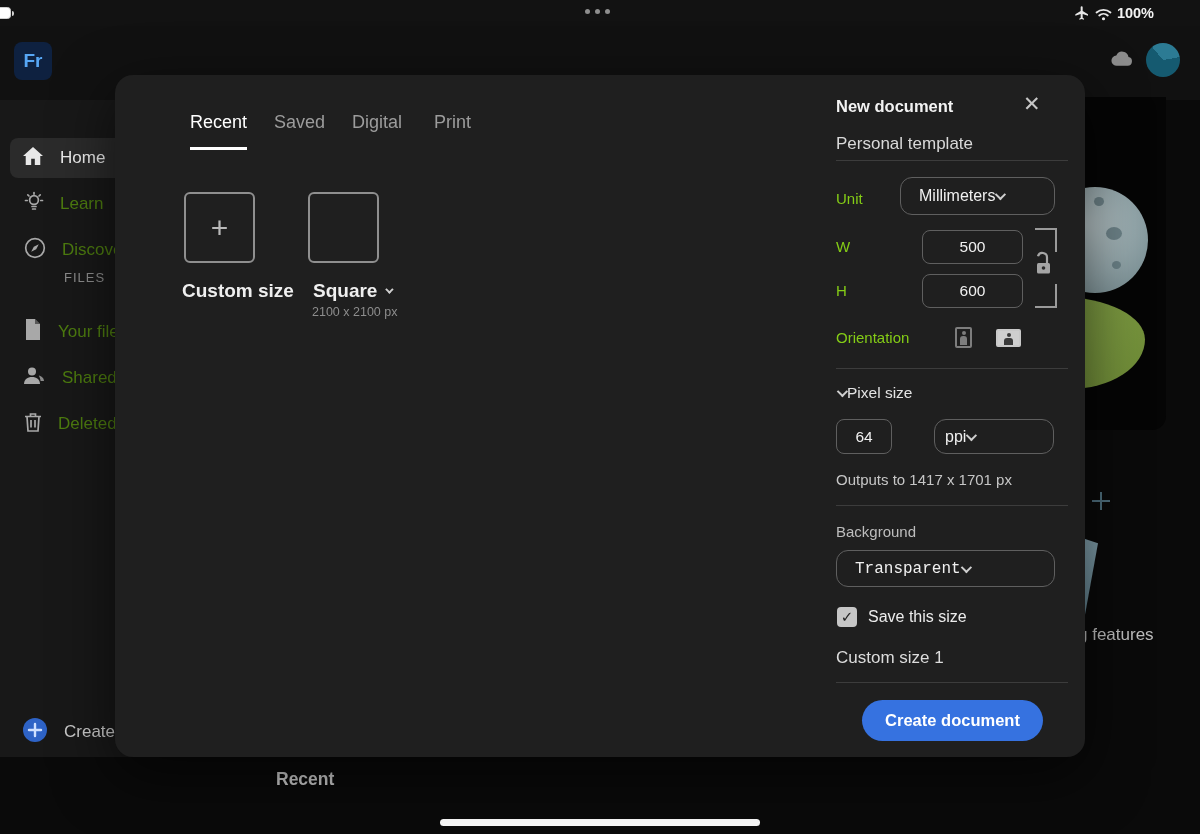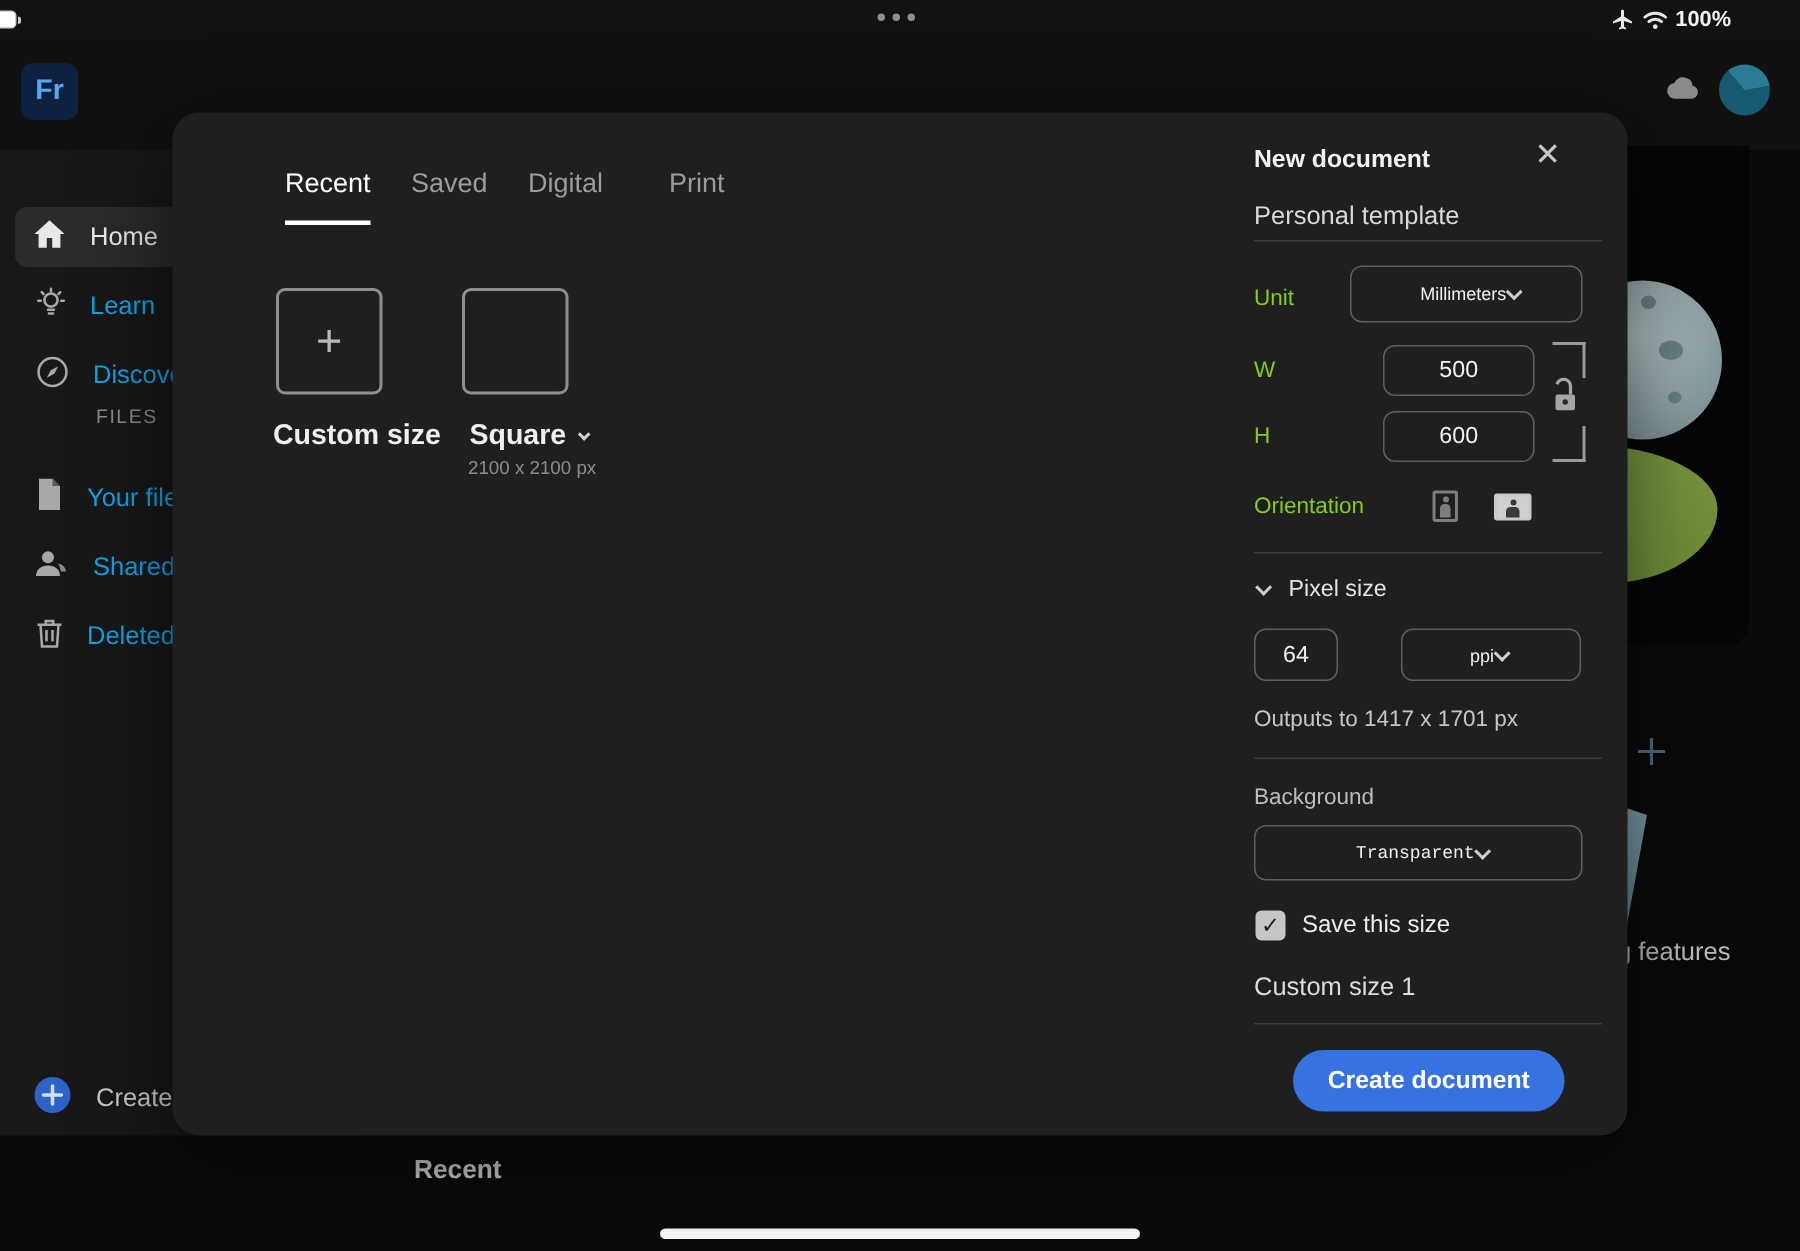--- a/index.html
+++ b/index.html
@@ -21,21 +21,21 @@
   .battery:after { content:""; position:absolute; right:-4px; top:3px; width:2.5px; height:5px; background:#cfcfcf; border-radius:0 2px 2px 0; }
 
   .fr-logo { width:38px; height:38px; border-radius:8px; background:#0e2140; color:#57a7f5;
              display:flex; align-items:center; justify-content:center; font-weight:bold; font-size:19px; }
 
   .avatar { width:34px; height:34px; border-radius:50%;
             background:conic-gradient(from 320deg at 50% 50%, #2c7b94 0deg 120deg, #155a70 120deg 360deg); }
 
   
   .side-item { position:absolute; left:14px; height:40px; display:flex; align-items:center; gap:16px;
-               color:#0ea5e9; font-size:17px; white-space:nowrap; }
+               color:#4d7c0f; font-size:17px; white-space:nowrap; }
   .side-item.active { background:#2b2b2b; border-radius:8px; width:210px; padding-left:12px; left:10px; color:#ececec; }
   .side-item svg { flex:0 0 auto; }
   .files-heading { position:absolute; left:24px; color:#8b8b8b; font-size:13px; letter-spacing:1px; }
 
   
   #bg-card { position:absolute; top:97px; left:1000px; width:166px; height:333px; background:#050505; border-radius:0 0 14px 14px; }
   .moon { position:absolute; left:42px; top:90px; width:106px; height:106px; border-radius:50%;
           background:radial-gradient(circle at 38% 35%, #b9c6c8 0%, #93a6aa 55%, #6e8489 100%); overflow:hidden; }
   .moon i { position:absolute; border-radius:50%; background:#5f757c; opacity:.8; }
   .blob { position:absolute; background:#7d9a41; }
@@ -65,21 +65,21 @@
   
   .panel-title { position:absolute; left:721px; top:22px; font-size:16.5px; font-weight:bold; color:#f2f2f2; }
   .close-x { position:absolute; left:908px; top:18px; font-size:21px; color:#c7c7c7; line-height:1; }
   .tpl-name { position:absolute; left:721px; top:59px; font-size:17px; color:#d9d9d9; }
   .divider { position:absolute; left:721px; width:232px; height:1px; background:#3c3c3c; }
 
   .flabel { position:absolute; left:721px; font-size:15px; color:#84cc16; }
   .fieldbox { position:absolute; border:1.5px solid #5f5f5f; border-radius:8px; background:transparent;
               display:flex; align-items:center; color:#f0f0f0; font-size:15.5px; }
   .fieldbox.center { justify-content:center; }
-  .dropdown { justify-content:center; padding:0 14px 0 18px; font-size:12px; }
+  .dropdown { justify-content:flex-start; padding:0 14px 0 18px; font-size:16px;border-radius:12px; }
 
   .bracket-top { position:absolute; width:22px; height:24px; border-top:2px solid #9a9a9a; border-right:2px solid #9a9a9a; }
   .bracket-bot { position:absolute; width:22px; height:24px; border-bottom:2px solid #9a9a9a; border-right:2px solid #9a9a9a; }
 
   .orient-portrait { position:absolute; width:17px; height:21px; border:2px solid #7d7d7d; border-radius:2px;
                      display:flex; align-items:flex-end; justify-content:center; }
   .orient-portrait .person { width:7px; height:9px; background:#7d7d7d; border-radius:3px 3px 0 0; margin-bottom:1px; position:relative; }
   .orient-portrait .person:before { content:""; position:absolute; top:-5px; left:1.5px; width:4px; height:4px; border-radius:50%; background:#7d7d7d; }
   .orient-landscape { position:absolute; width:25px; height:18px; border:2px solid #c9c9c9; border-radius:2px; background:#cfcfcf;
                       display:flex; align-items:flex-end; justify-content:center; }
@@ -220,21 +220,21 @@
   <div id="bottomstrip">
     <div class="abs" style="left:276px; top:12px; font-size:17.5px; font-weight:bold; color:#cfcfcf;">Recent</div>
     <div class="home-indicator"></div>
   </div>
 
   <div id="modal">
 
     <div class="tab active" style="left:75px;">Recent</div>
     <div class="tab" style="left:159px;">Saved</div>
     <div class="tab" style="left:237px;">Digital</div>
-    <div class="tab" style="left:319px;margin-left:12px;">Print</div>
+    <div class="tab" style="left:319px;">Print</div>
 
     <div class="size-card" style="left:69px; top:117px;">
       <span class="plusglyph">+</span>
     </div>
     <div class="card-label" style="left:67px; top:205px;">Custom size</div>
 
     <div class="size-card" style="left:193px; top:117px;"></div>
     <div class="card-label" style="left:198px; top:205px;">
       <span>Square</span>
       <span class="chev sm"></span>
@@ -273,21 +273,21 @@
     <div class="flabel" style="top:254px;">Orientation</div>
     <div class="orient-portrait" style="left:840px; top:252px;">
         <span class="person"></span>
       </div>
     <div class="orient-landscape" style="left:881px; top:254px;">
         <span class="person"></span>
       </div>
 
     <div class="divider" style="top:293px;"></div>
 
-    <div class="abs" style="left:722px; top:309px; display:flex; align-items:center; gap:14px;">
+    <div class="abs" style="left:722px; top:309px; display:flex; align-items:center; gap:2px;">
       <span class="chev"></span>
       <span style="font-size:15.5px; color:#e3e3e3;">Pixel size</span>
     </div>
     <div class="fieldbox center" style="left:721px; top:344px; width:56px; height:35px;">
       <span>64</span>
     </div>
     <div class="fieldbox dropdown" style="left:819px; top:344px; width:120px; height:35px;padding-left:10px;">
       <span>ppi</span>
       <span class="chev"></span>
     </div>

